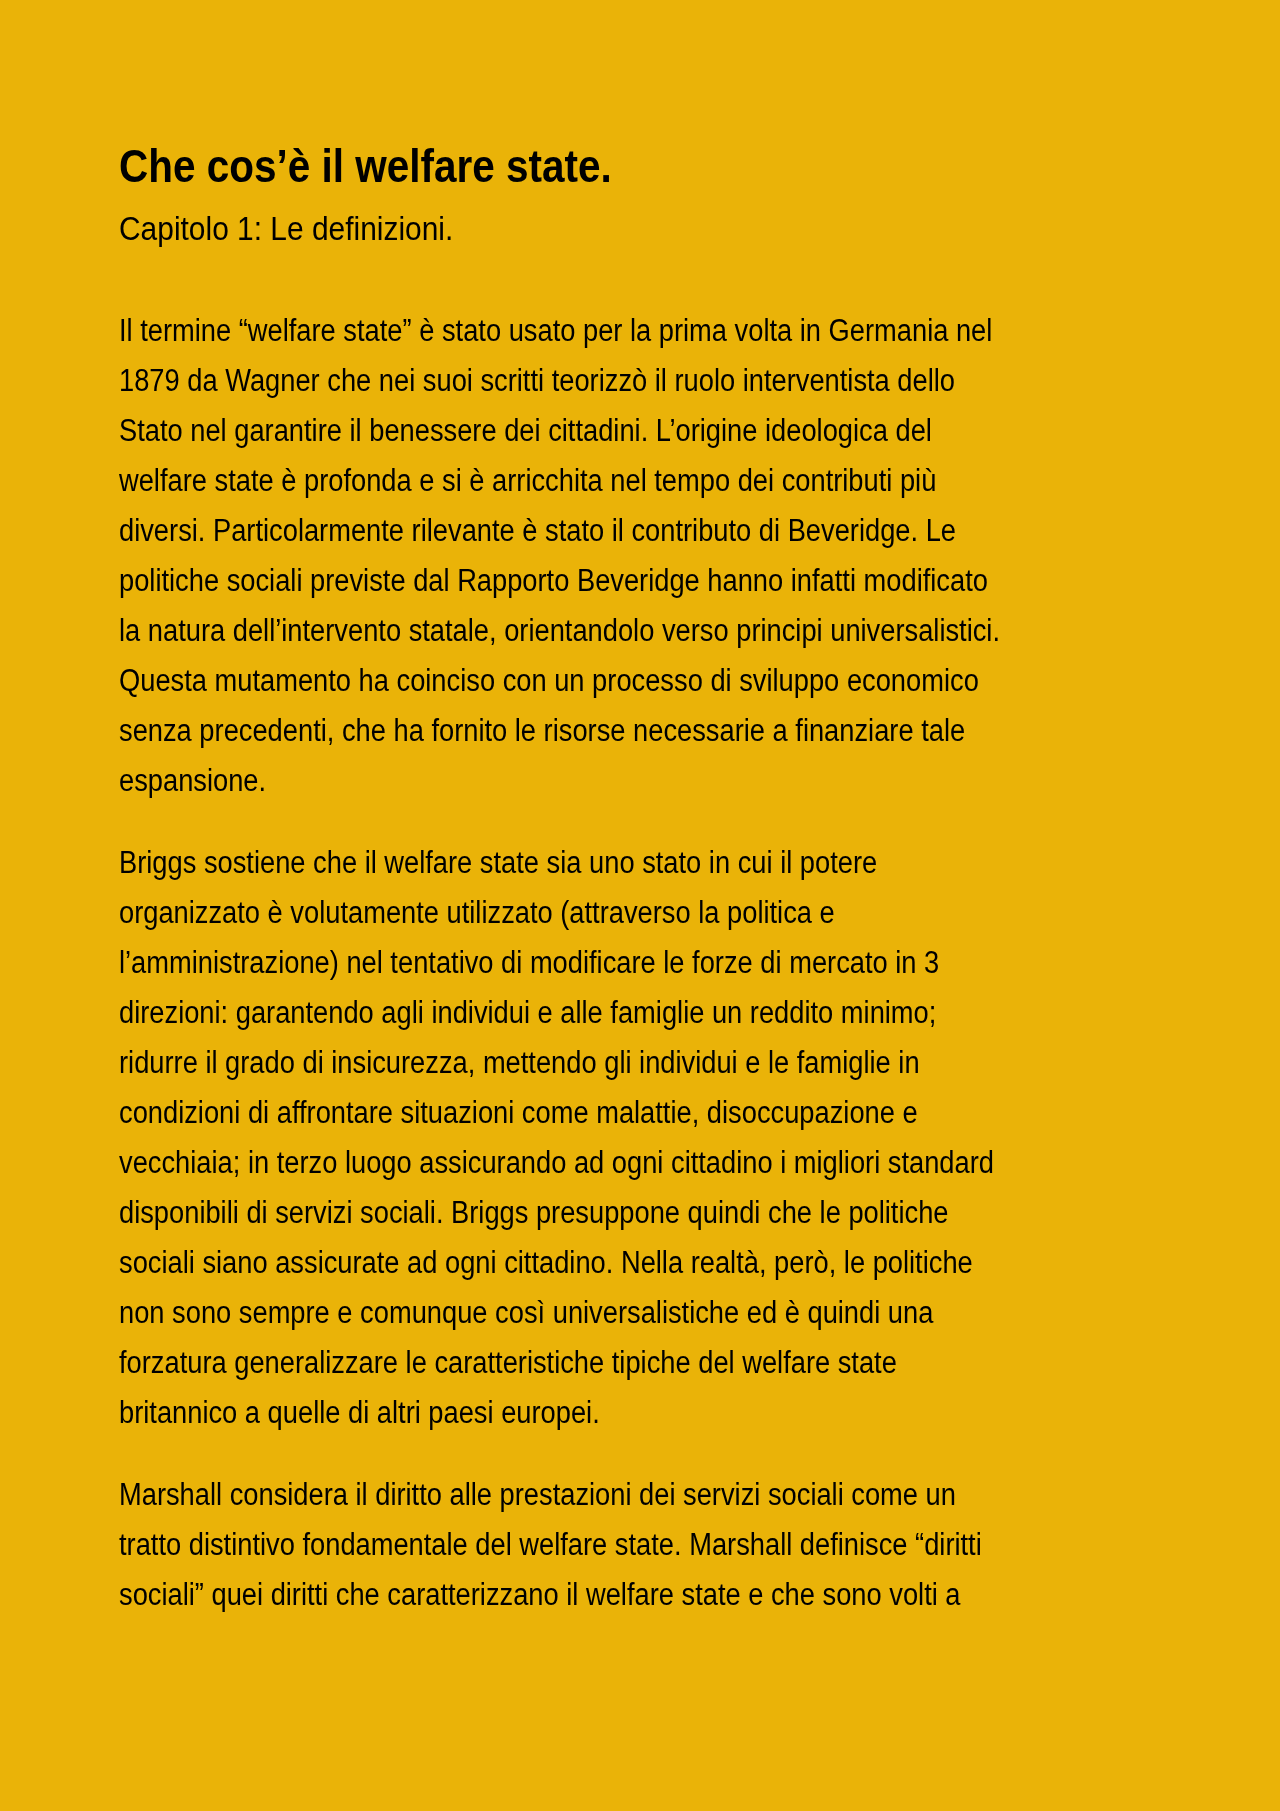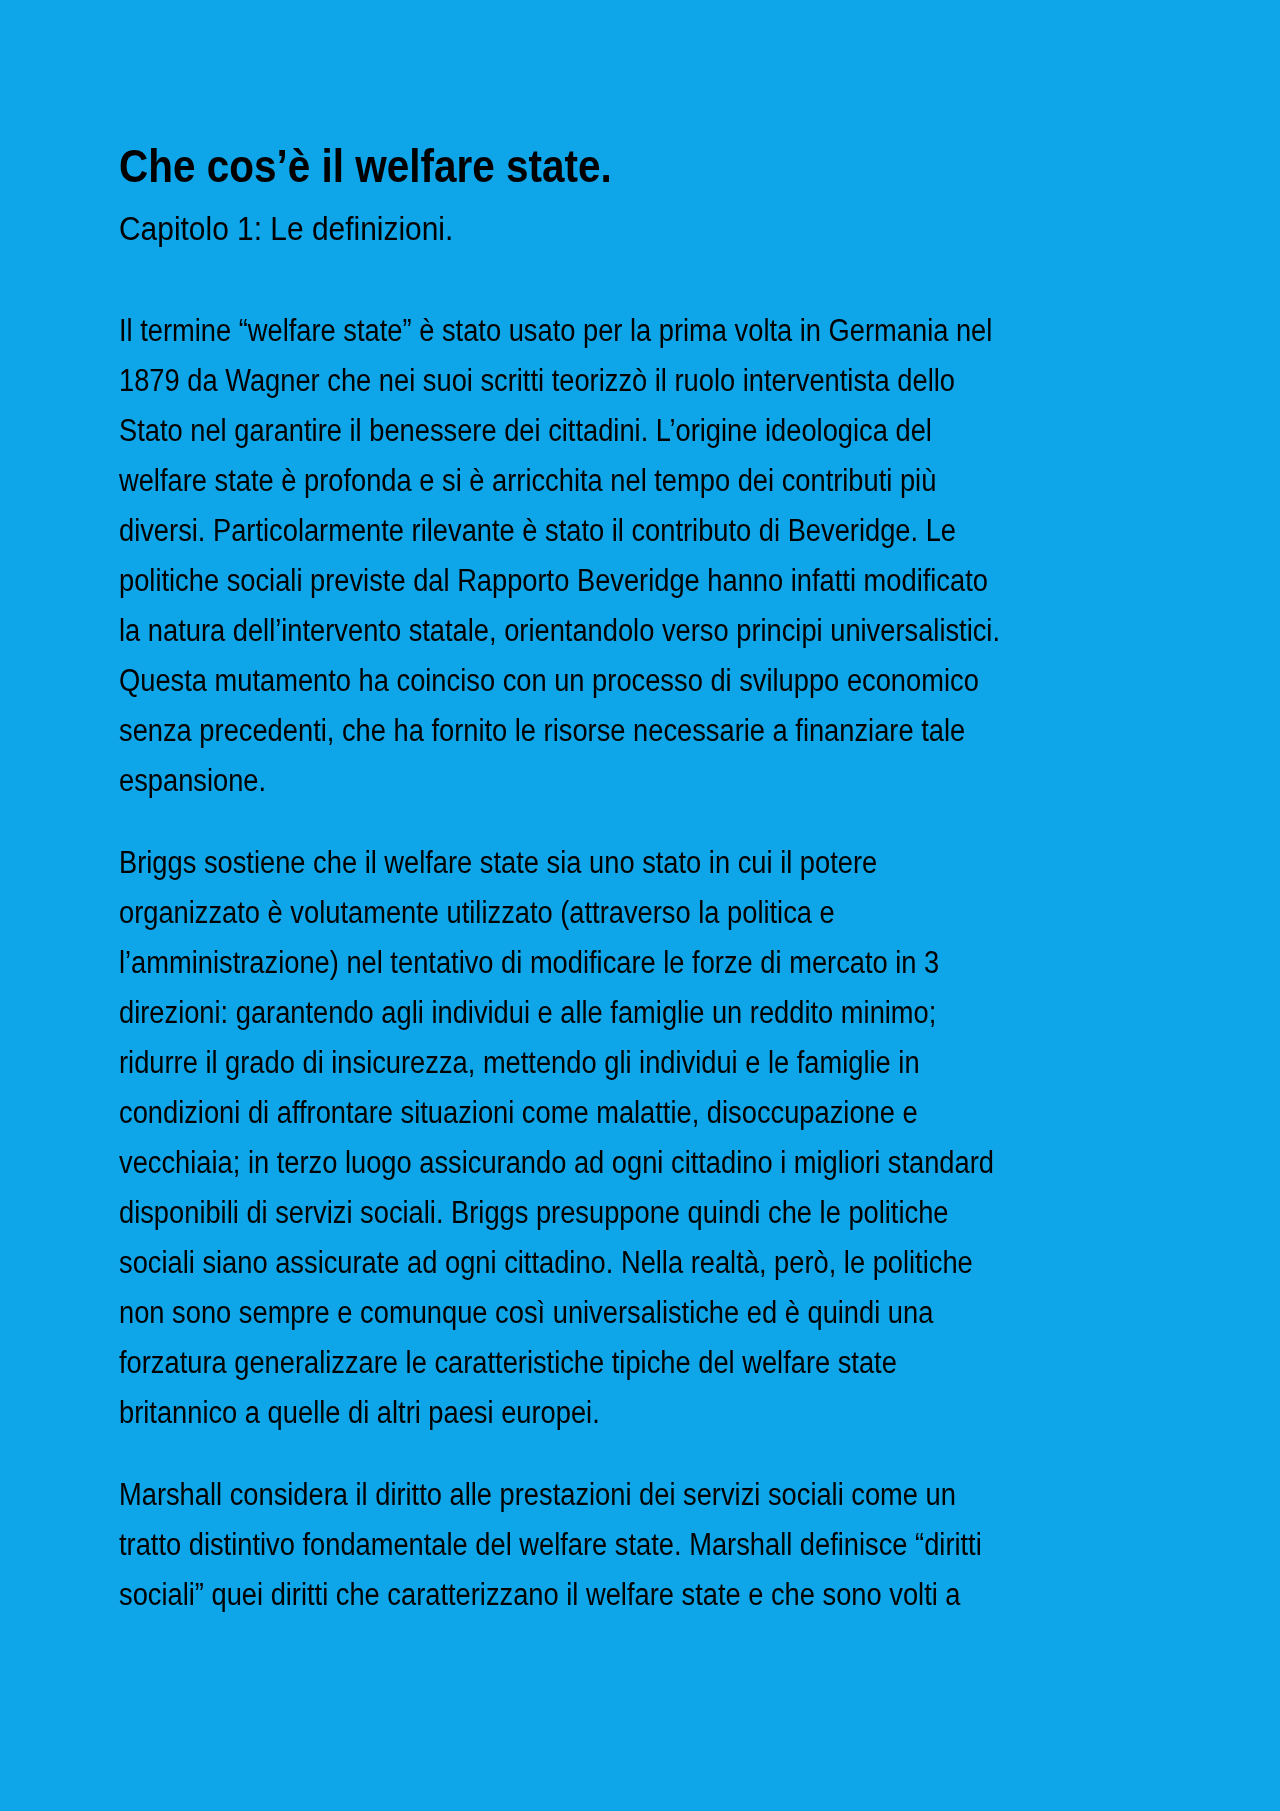--- a/index.html
+++ b/index.html
@@ -4,21 +4,21 @@
 <style>
   html, body {
     margin: 0;
     padding: 0;
     background: #ffffff;
   }
   .page {
     position: relative;
     width: 1280px;
     height: 1811px;
-    background: #0ea5e9;
+    background: #eab308;
     color: #000000;
     overflow: hidden;
     font-family: "Liberation Sans", sans-serif;
   }
   
   .content {
     position: absolute;
     left: 119px;
     top: 0;
     width: 1290px;

